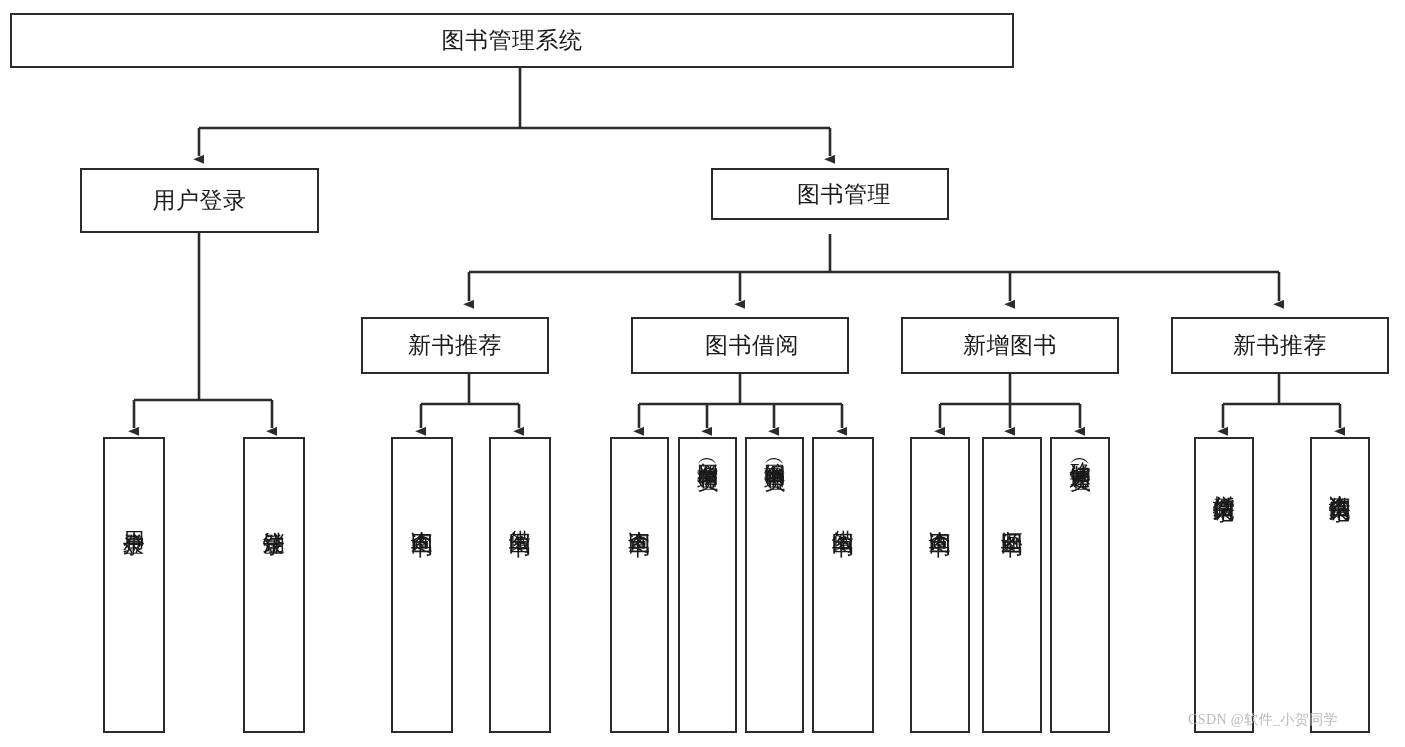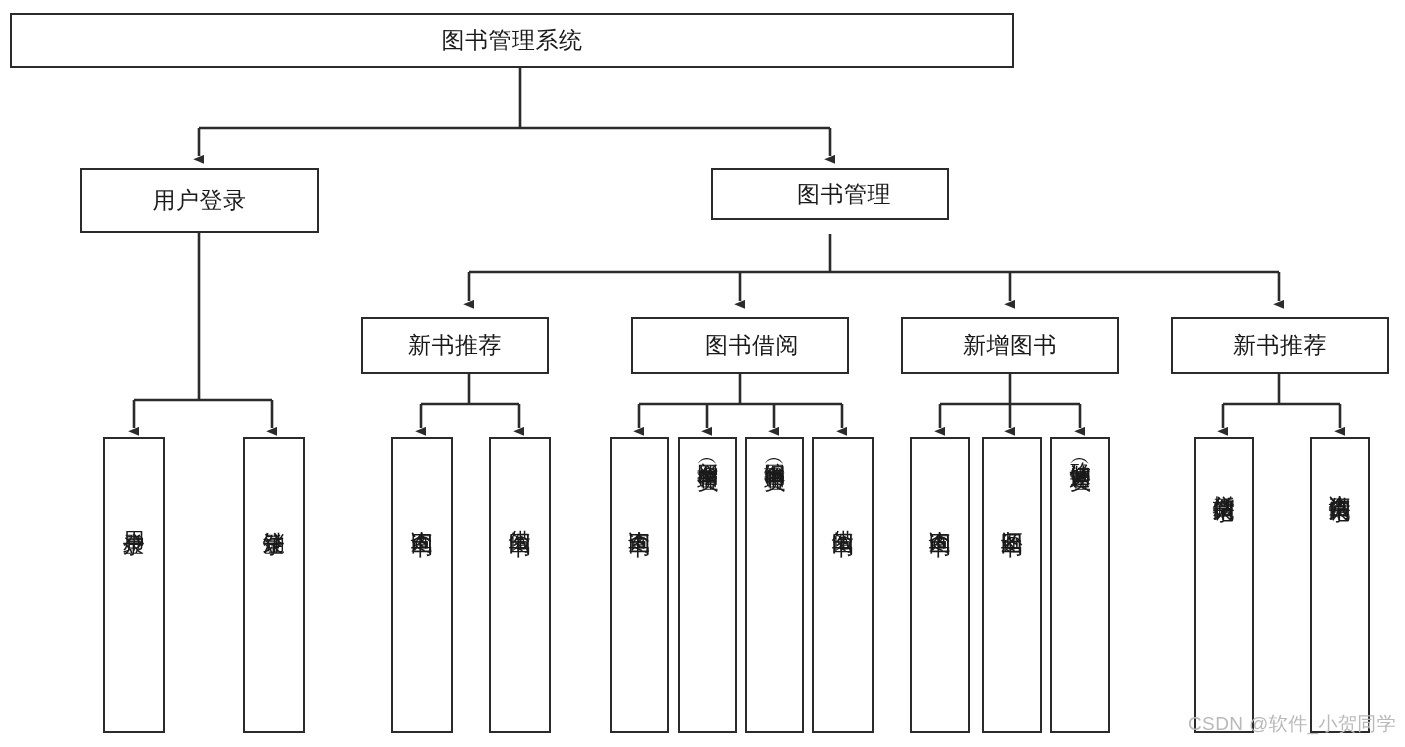--- a/index.html
+++ b/index.html
@@ -61,25 +61,25 @@
     letter-spacing: 1.5px;
     max-height: 100%;
   }
   .node.v.tall .label {
     font-size: 21px;
   }
   .watermark {
     position: absolute;
     left: 1188px;
     top: 711px;
-    font-size: 19px;
+    font-size: 14px;
     color: #b9b9b9;
     white-space: nowrap;
     letter-spacing: 0.4px;
-    font-family: Liberation Sans, sans-serif;
+    font-family: Liberation Serif, serif;
   }
 </style>
 </head>
 <body>
 
 <div id="canvas">
 
   <svg id="edges" viewBox="0 0 1405 747" xmlns="http://www.w3.org/2000/svg">
     <defs>
       <marker id="arrow" markerWidth="9" markerHeight="11" refX="1.2" refY="5.2" orient="auto" markerUnits="userSpaceOnUse">

